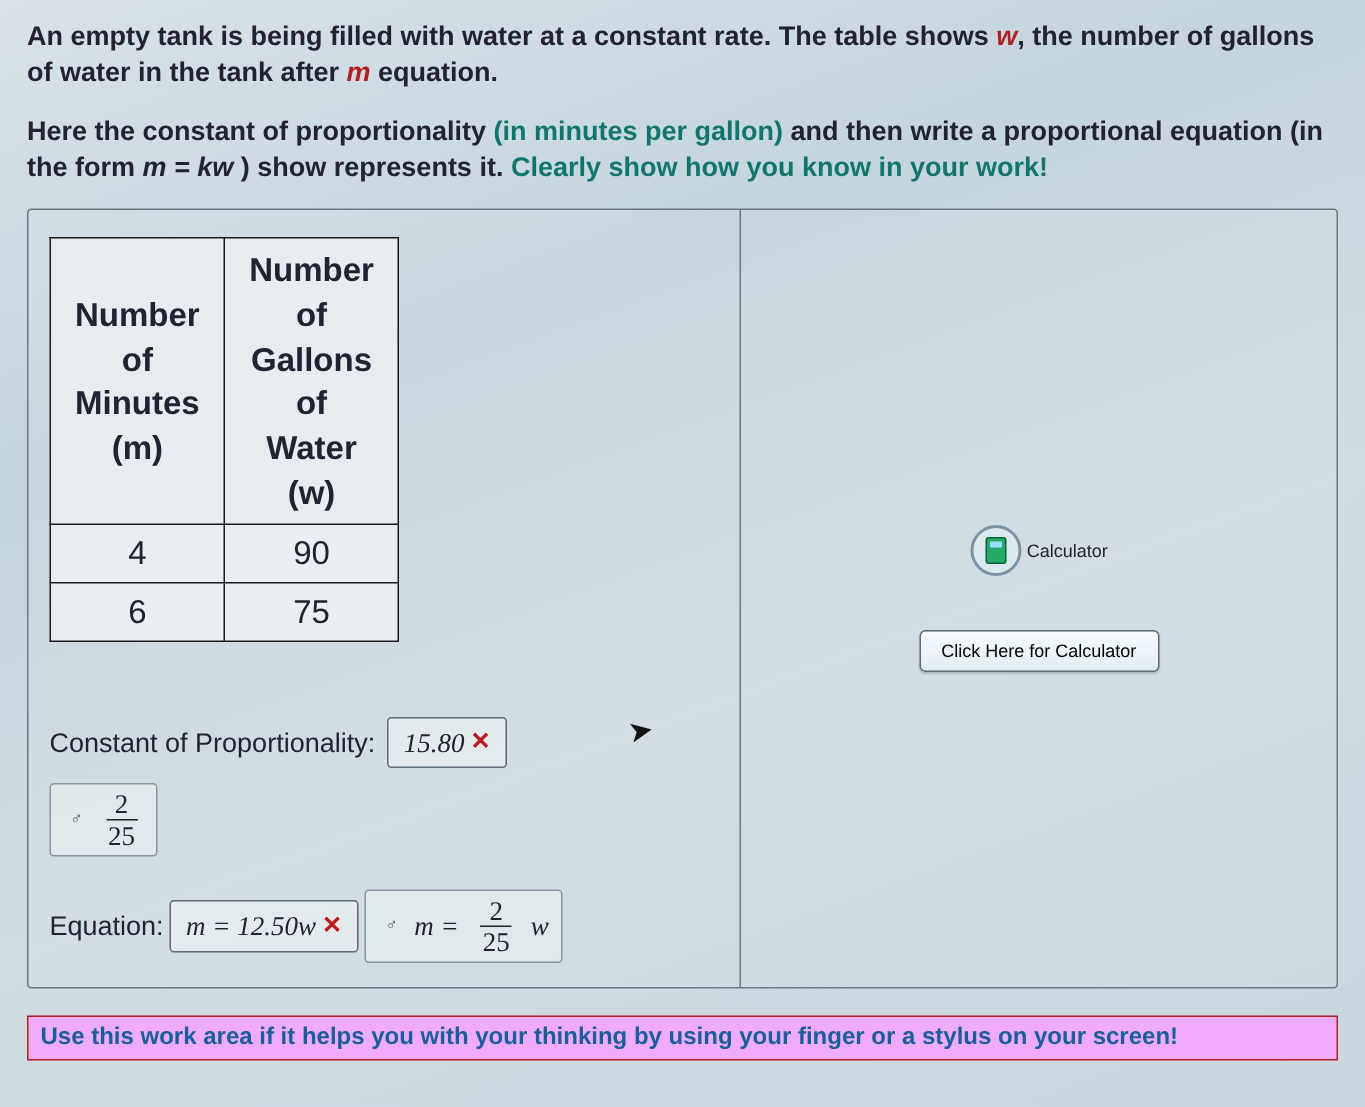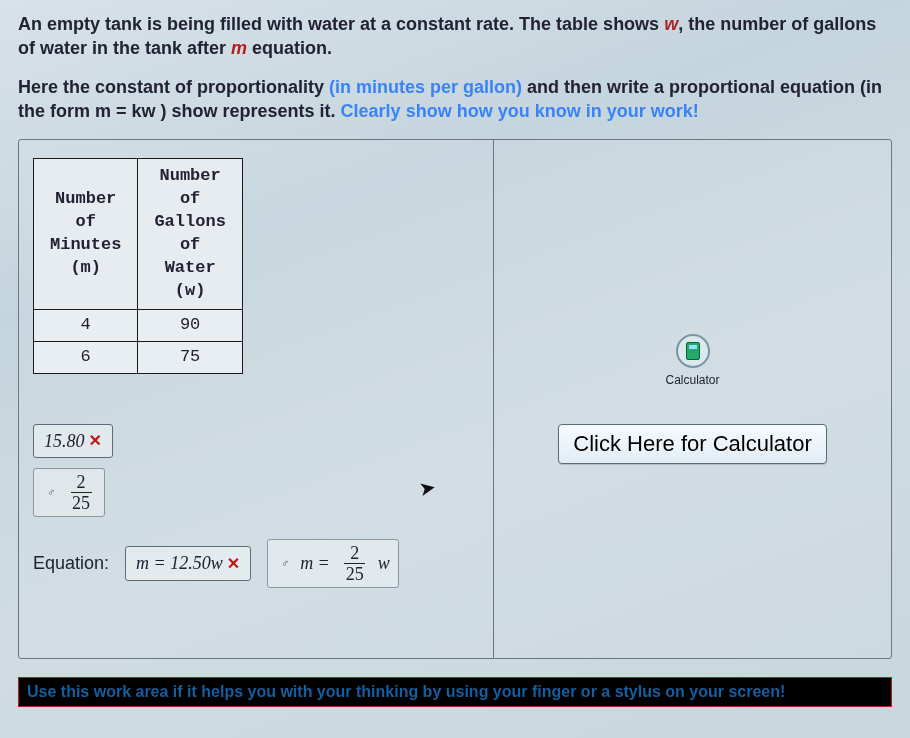--- a/index.html
+++ b/index.html
@@ -10,44 +10,43 @@
     padding: 12px 18px;
     width: 910px;
     height: 738px;
     overflow: hidden;
     line-height: 1.35;
   }
   .intro { font-size: 18px; font-weight: bold; margin-bottom: 14px; }
   .intro .var-w { color: #b02020; font-style: italic; }
   .intro .var-m { color: #b02020; font-style: italic; }
   .instr { font-size: 18px; font-weight: bold; margin-bottom: 16px; }
-  .instr .red { color: #3b82f6; margin-top: 12px; }
-  .instr .eq { }
+  .instr .red { color: #0f766e; margin-top: 12px; }
+  .instr .eq { font-style: italic; }
 
   .panel {
     border: 1px solid #6a7683;
     border-radius: 3px;
     background: rgba(255,255,255,0.06);
     display: flex;
     height: 520px;
     position: relative;
   }
   .left-pane { flex: 1.1; border-right: 1px solid #6a7683; padding: 18px 14px; position: relative; }
   .right-pane { flex: 0.9; padding: 24px 16px; display:flex; flex-direction:column; align-items:center; justify-content:center; gap:12px; }
 
   table.data {
     border-collapse: collapse;
     background: #e8eef2;
   }
   table.data th, table.data td {
     border: 1px solid #1a1a1a;
     padding: 4px 14px;
     text-align: center;
-    font-size: 17px;
-    font-family: Liberation Mono, monospace;
+    font-size: 22px;
   }
   table.data th {
     font-weight: bold;
     background: #e6ecf0;
     padding: 6px 16px;
   }
 
   .cop-row { margin-top: 50px; font-size: 18px; display:flex; align-items:center; gap:8px; }
   .answer-box {
     display: inline-flex;
@@ -69,56 +68,56 @@
     background: rgba(255,255,255,0.35);
   }
   .override-icon {
     width:18px; height:18px; display:inline-flex; align-items:center; justify-content:center;
     font-size:11px; color:#4a5560;
   }
   .frac { display:inline-flex; flex-direction:column; align-items:center; font-family:'Times New Roman', serif; font-size:18px; line-height:1; }
   .frac .num { border-bottom:1.3px solid #222; padding:0 6px 1px; }
   .frac .den { padding:1px 6px 0; }
 
-  .eq-row { margin-top: 22px; font-size:18px; display:flex; align-items:center; gap:16px; flex-wrap:wrap; }
+  .eq-row { margin-top: 22px; font-size:18px; display:flex; align-items:center; gap:4px; flex-wrap:wrap; }
 
   .cursor {
     position:absolute;
     left: 400px;
     top: 335px;
     font-size: 20px;
     color: #111;
     transform: rotate(-10deg);
   }
 
-  .calc-icon-wrap { display:flex; flex-direction:column; align-items:center; gap:4px; }
+  .calc-icon-wrap { display:flex; flex-direction:row; align-items:center; gap:4px; }
   .calc-circle {
     width:34px; height:34px; border-radius:50%;
     border:2px solid #7a95a5;
     background:#dbe9ef;
     display:flex; align-items:center; justify-content:center;
   }
   .calc-glyph { width:14px; height:18px; background:#2a6; border:1px solid #063; border-radius:2px; position:relative; }
   .calc-glyph::before { content:""; position:absolute; top:2px; left:2px; right:2px; height:4px; background:#9df; }
   .calc-label { font-size:12px; color:#223; }
 
   .calc-button {
     border:1px solid #5b6b77; border-radius:4px;
     padding:6px 14px;
     background: linear-gradient(#f6fbff,#e2edf4);
-    font-size:22px;
+    font-size:12px;
     cursor:pointer;
     box-shadow: 0 1px 1px rgba(0,0,0,0.15);
     margin-top: 24px;
   }
 
   .work-band {
     margin-top: 18px;
     border: 1.5px solid #b02020;
-    background: #000000;
+    background: #f0abfc;
     padding: 4px 8px;
     font-size: 16px;
     color: #175e9e;
     font-weight: bold;
     line-height:1.25;
   }
   .math { font-family:'Times New Roman', serif; font-style: italic; }
 </style>
 </head>
 <body>
@@ -145,20 +144,21 @@
         <td>90</td>
       </tr>
       <tr>
         <td>6</td>
         <td>75</td>
       </tr>
     </tbody>
       </table>
 
     <div class="cop-row">
+      <span>Constant of Proportionality:</span>
       <span class="answer-box">
         <span class="math">15.80</span>
         <span class="wrong-x">✕</span>
       </span>
     </div>
 
     <div class="override-box">
       <span class="override-icon">♂</span>
       <span class="frac">
         <span class="num">2</span>

